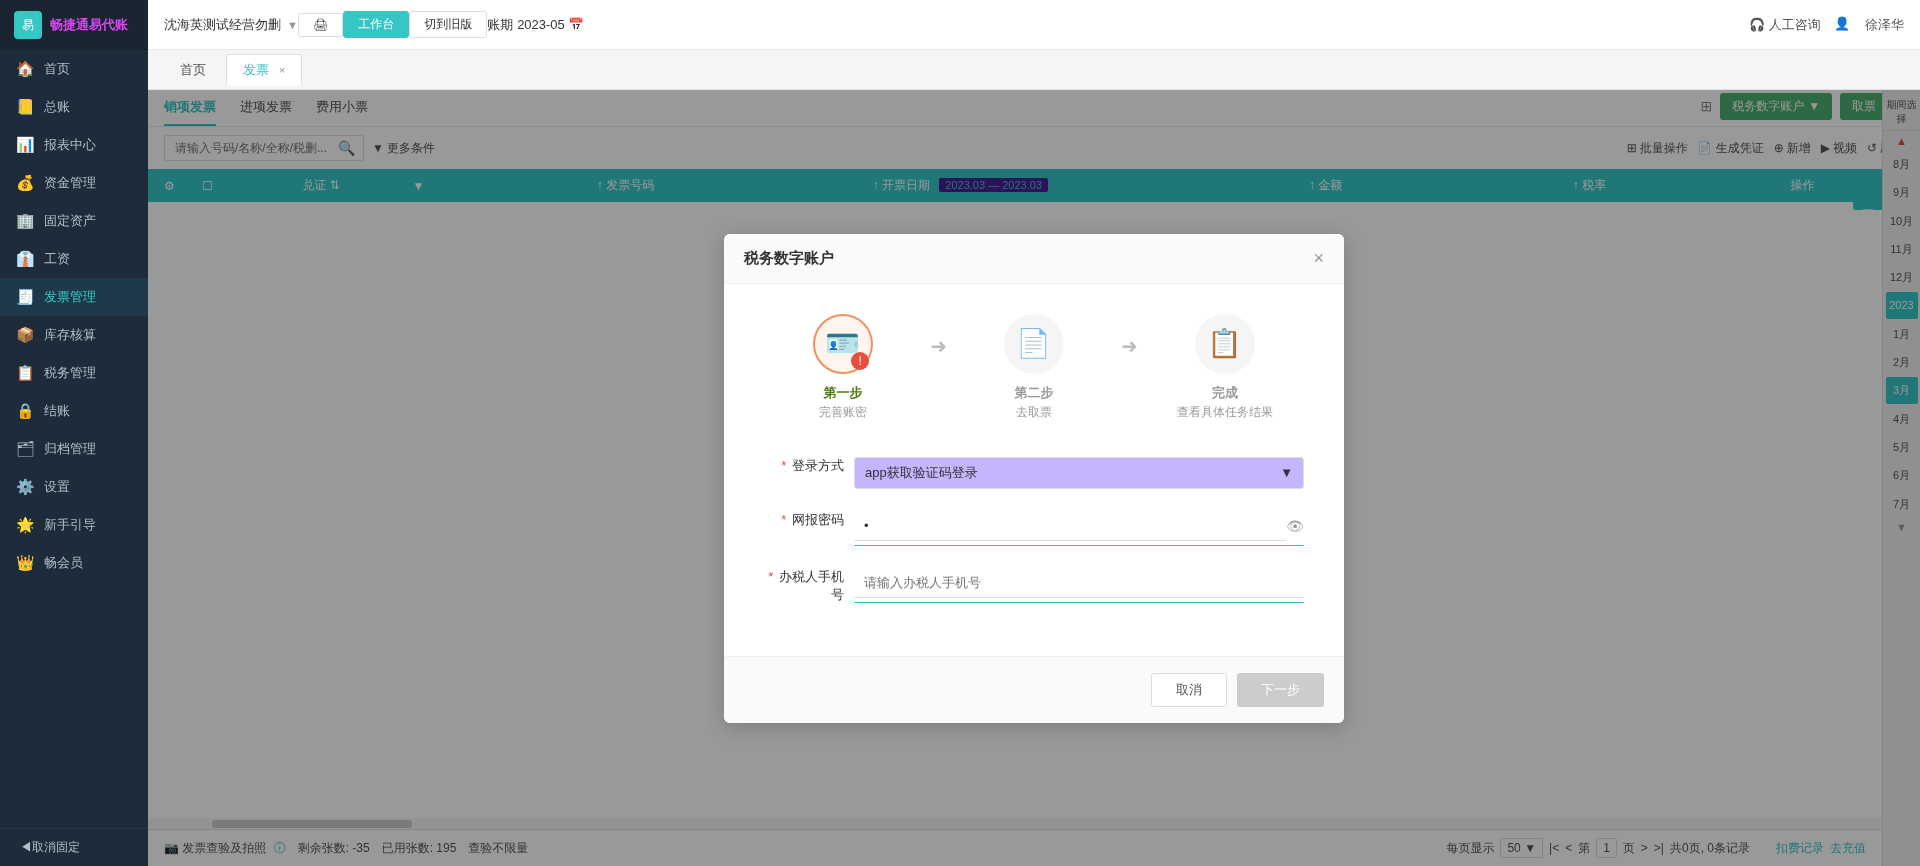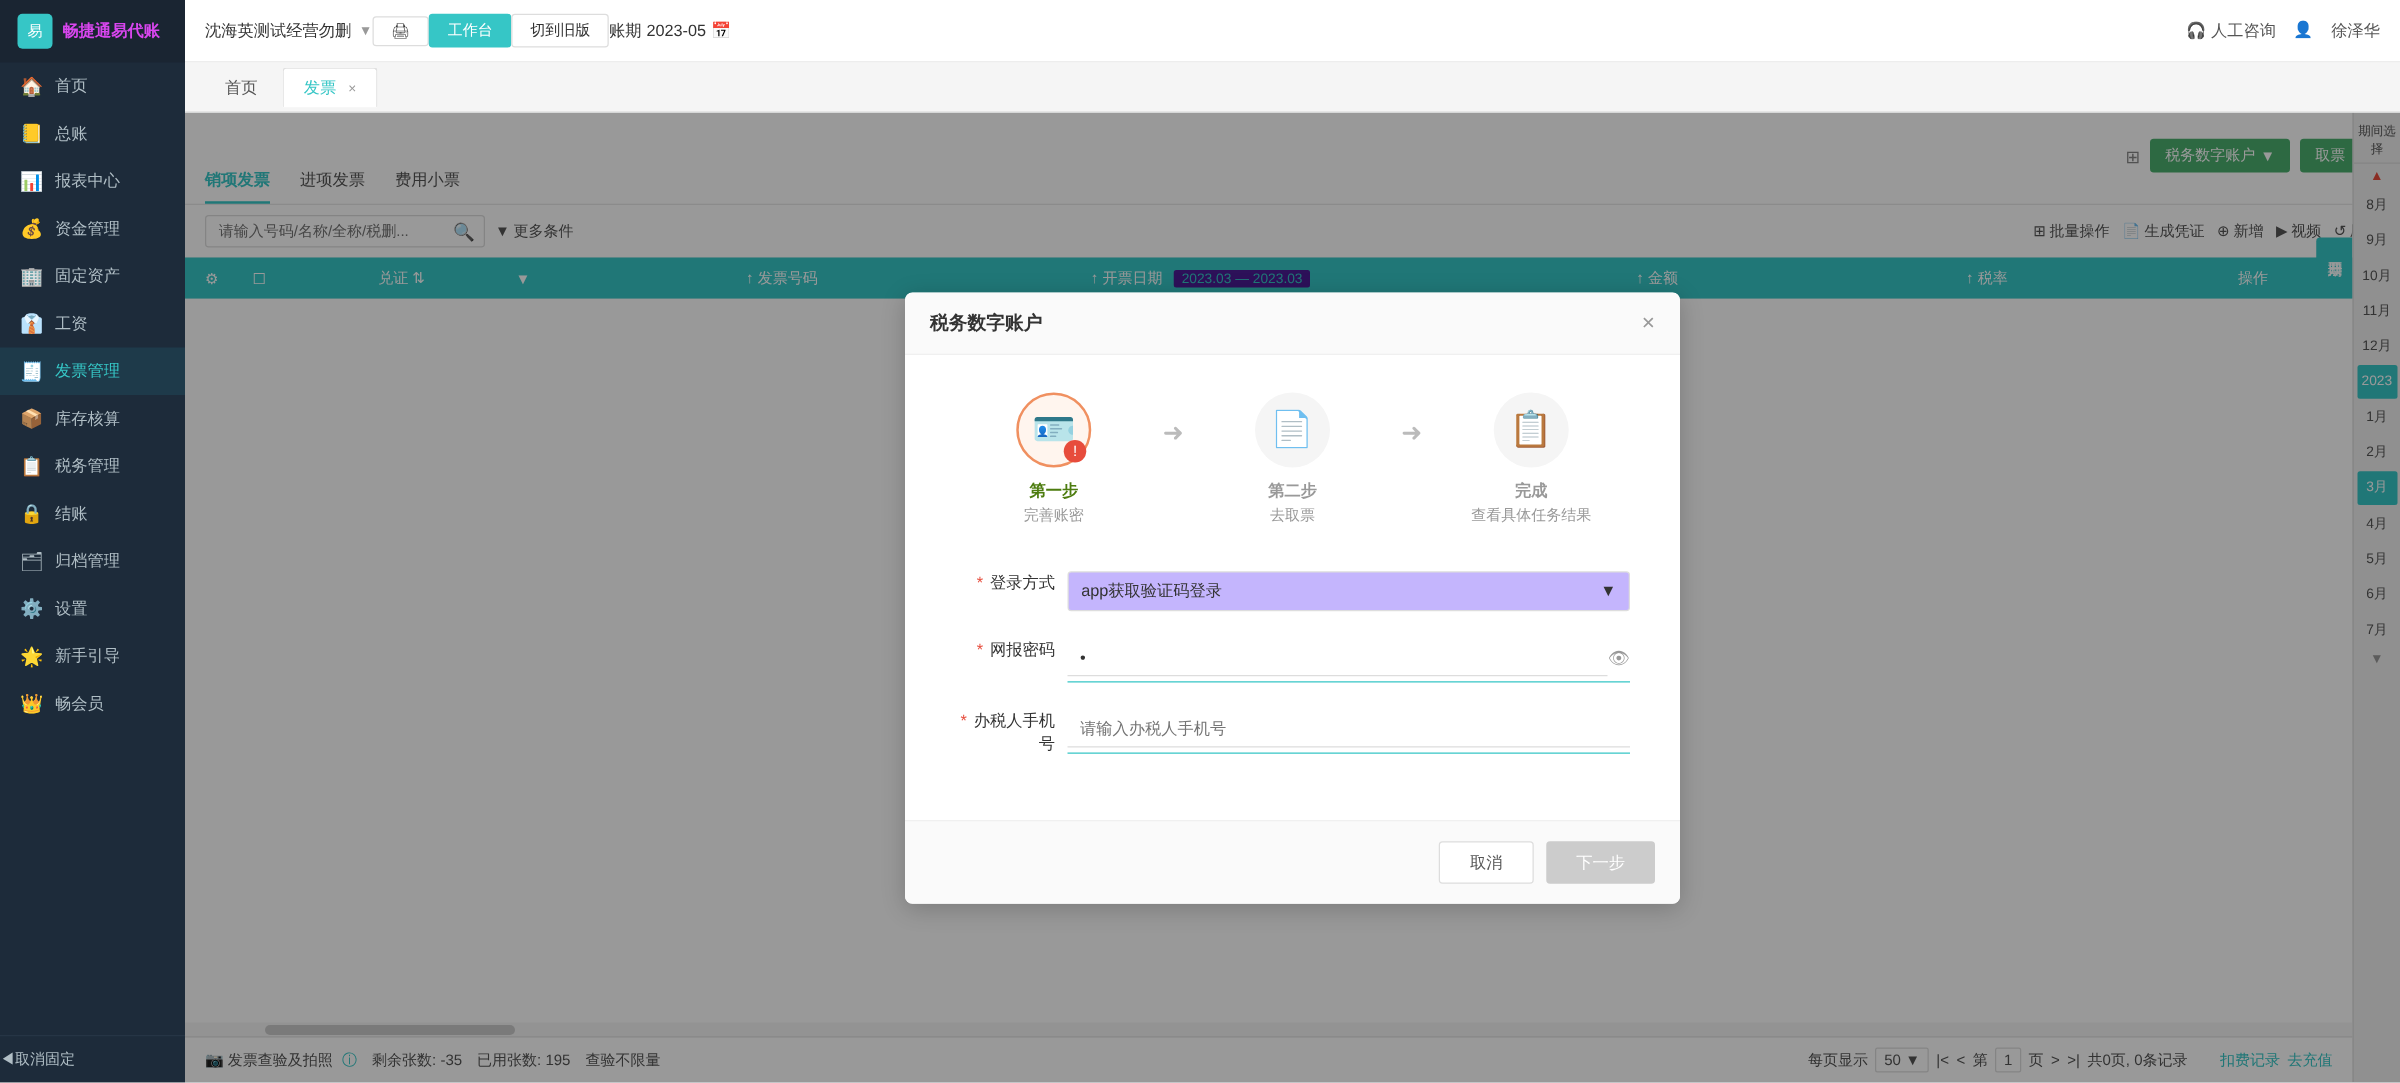--- a/index.html
+++ b/index.html
@@ -39,21 +39,21 @@
       cursor: pointer;
       color: #b0bec5;
       font-size: 13px;
       gap: 10px;
     }
     .sidebar-item.active { background: #1e3a4a; color: #36c6c6; }
     .sidebar-item-icon { font-size: 15px; width: 18px; text-align: center; }
     .sidebar-bottom {
       margin-top: auto;
       border-top: 1px solid #263545;
-      padding: 10px 0;
+      padding: 10px 20px;
       display: flex;
       align-items: flex-end;
       gap: 8px;
       color: #b0bec5;
       cursor: pointer;
       font-size: 12px;
     }
 
     
     .main-area {
@@ -132,35 +132,34 @@
       flex-direction: column;
       overflow: hidden;
       position: relative;
     }
     .invoice-tab {
       font-size: 13px;
       padding-bottom: 8px;
       cursor: pointer;
       color: #555;
       border-bottom: 2px solid transparent;
-      margin-top: 37px;
     }
     .invoice-tab.active { color: #36c6c6; border-bottom: 2px solid #36c6c6; font-weight: bold; }
 
     
     .toolbar {
       display: flex;
       align-items: center;
       padding: 8px 16px;
       background: #fff;
       gap: 8px;
       flex-wrap: wrap;
     }
     .search-input {
-      width: 224px;
+      width: 200px;
       padding: 5px 10px;
       border: 1px solid #ddd;
       border-radius: 3px;
       font-size: 12px;
       color: #999;
     }
     .btn-dropdown {
       background: #4caf6f;
       color: #fff;
       border: none;

